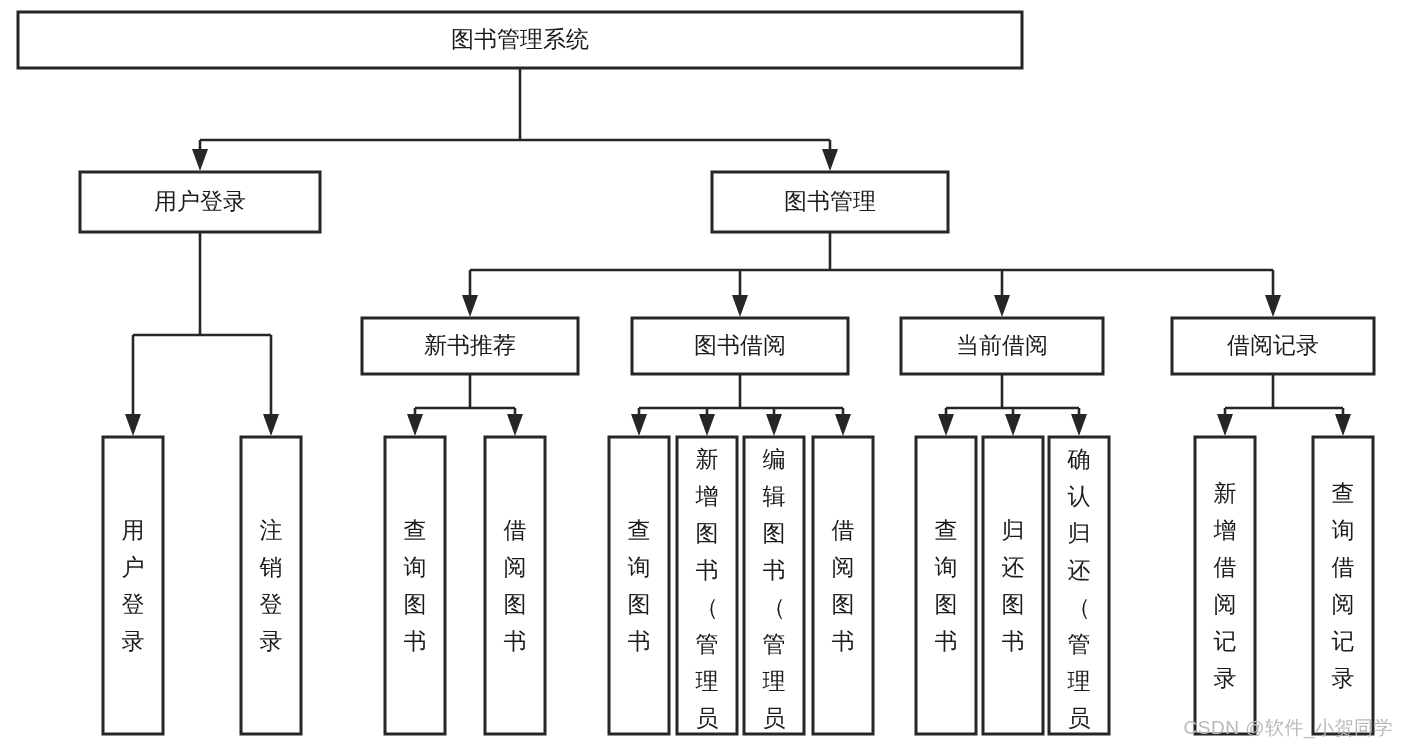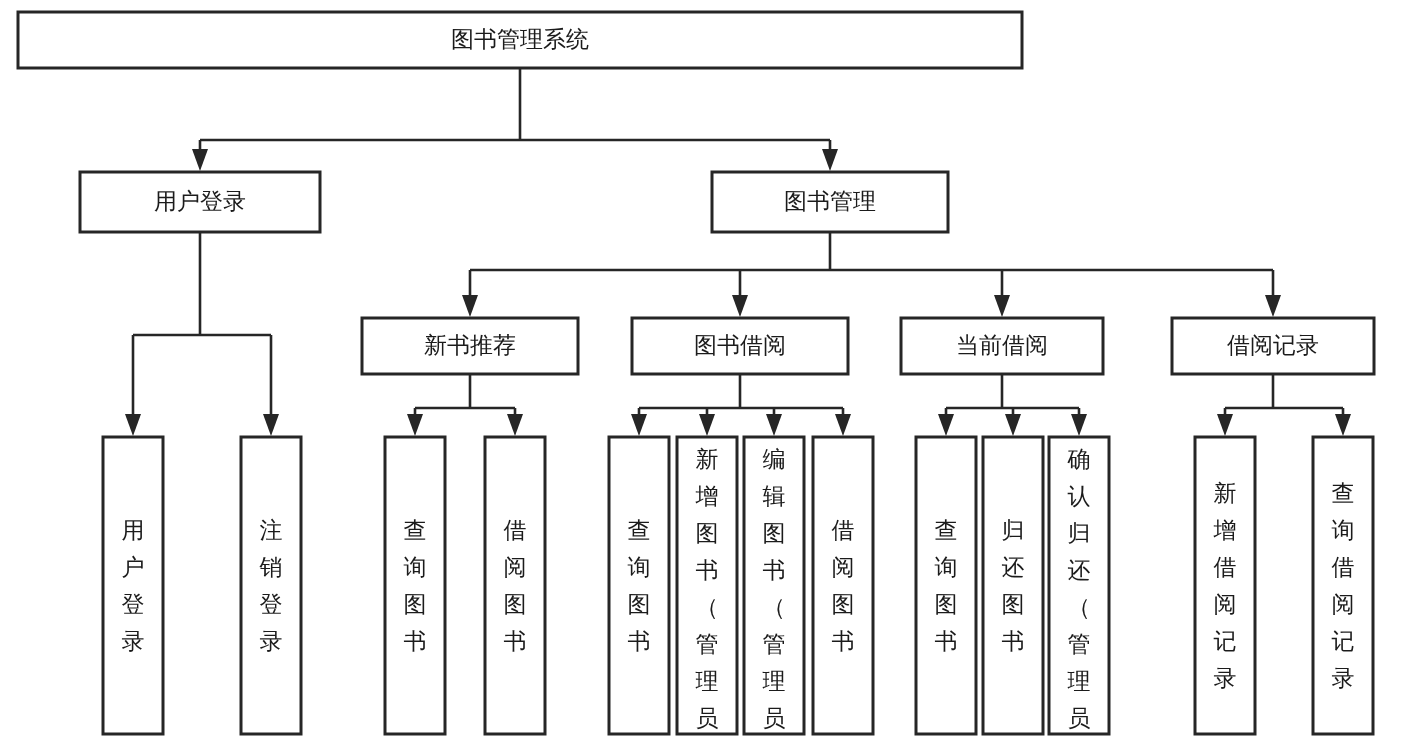--- a/index.html
+++ b/index.html
@@ -205,13 +205,14 @@
           <rect class="node-rect" x="1195" y="437" width="60" height="297"></rect>
           <text class="node-label-vert" x="1225" y="501.14"><tspan x="1225" dy="0">新</tspan><tspan x="1225" dy="37">增</tspan><tspan x="1225" dy="37">借</tspan><tspan x="1225" dy="37">阅</tspan><tspan x="1225" dy="37">记</tspan><tspan x="1225" dy="37">录</tspan></text>
         </g>
         <g>
           <rect class="node-rect" x="1313" y="437" width="60" height="297"></rect>
           <text class="node-label-vert" x="1343" y="501.14"><tspan x="1343" dy="0">查</tspan><tspan x="1343" dy="37">询</tspan><tspan x="1343" dy="37">借</tspan><tspan x="1343" dy="37">阅</tspan><tspan x="1343" dy="37">记</tspan><tspan x="1343" dy="37">录</tspan></text>
         </g>
       </g>
   </svg>
 
+  <div class="watermark">CSDN @软件_小贺同学</div>
 </div>
 
 </body></html>

